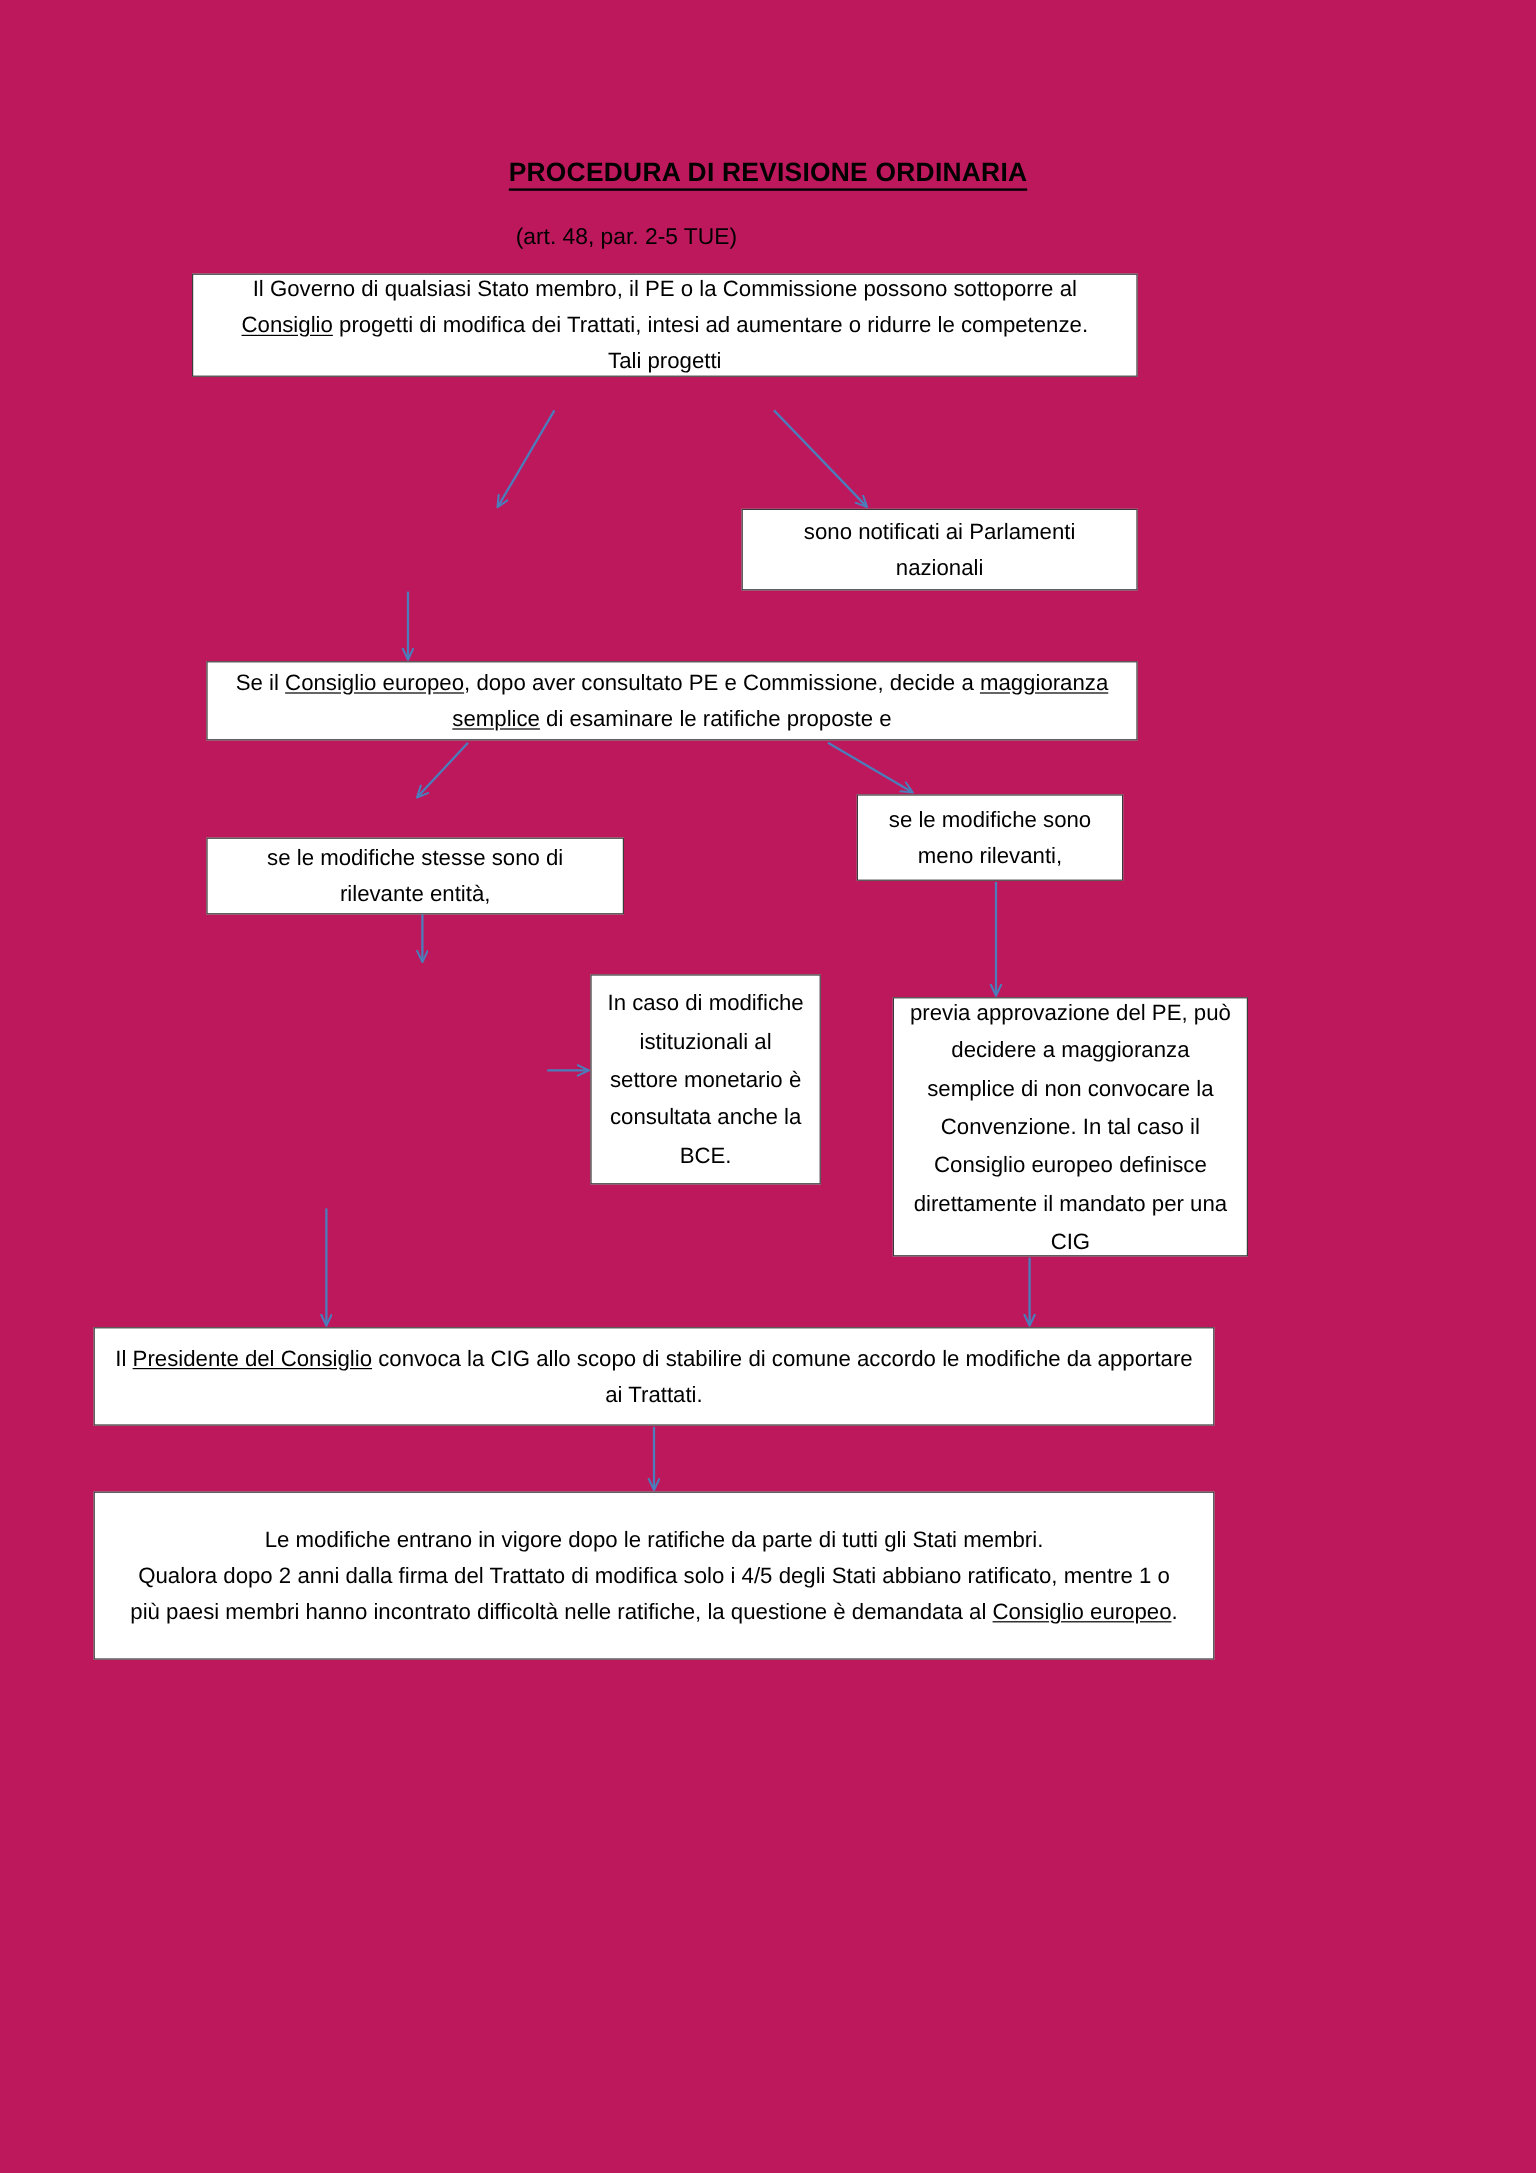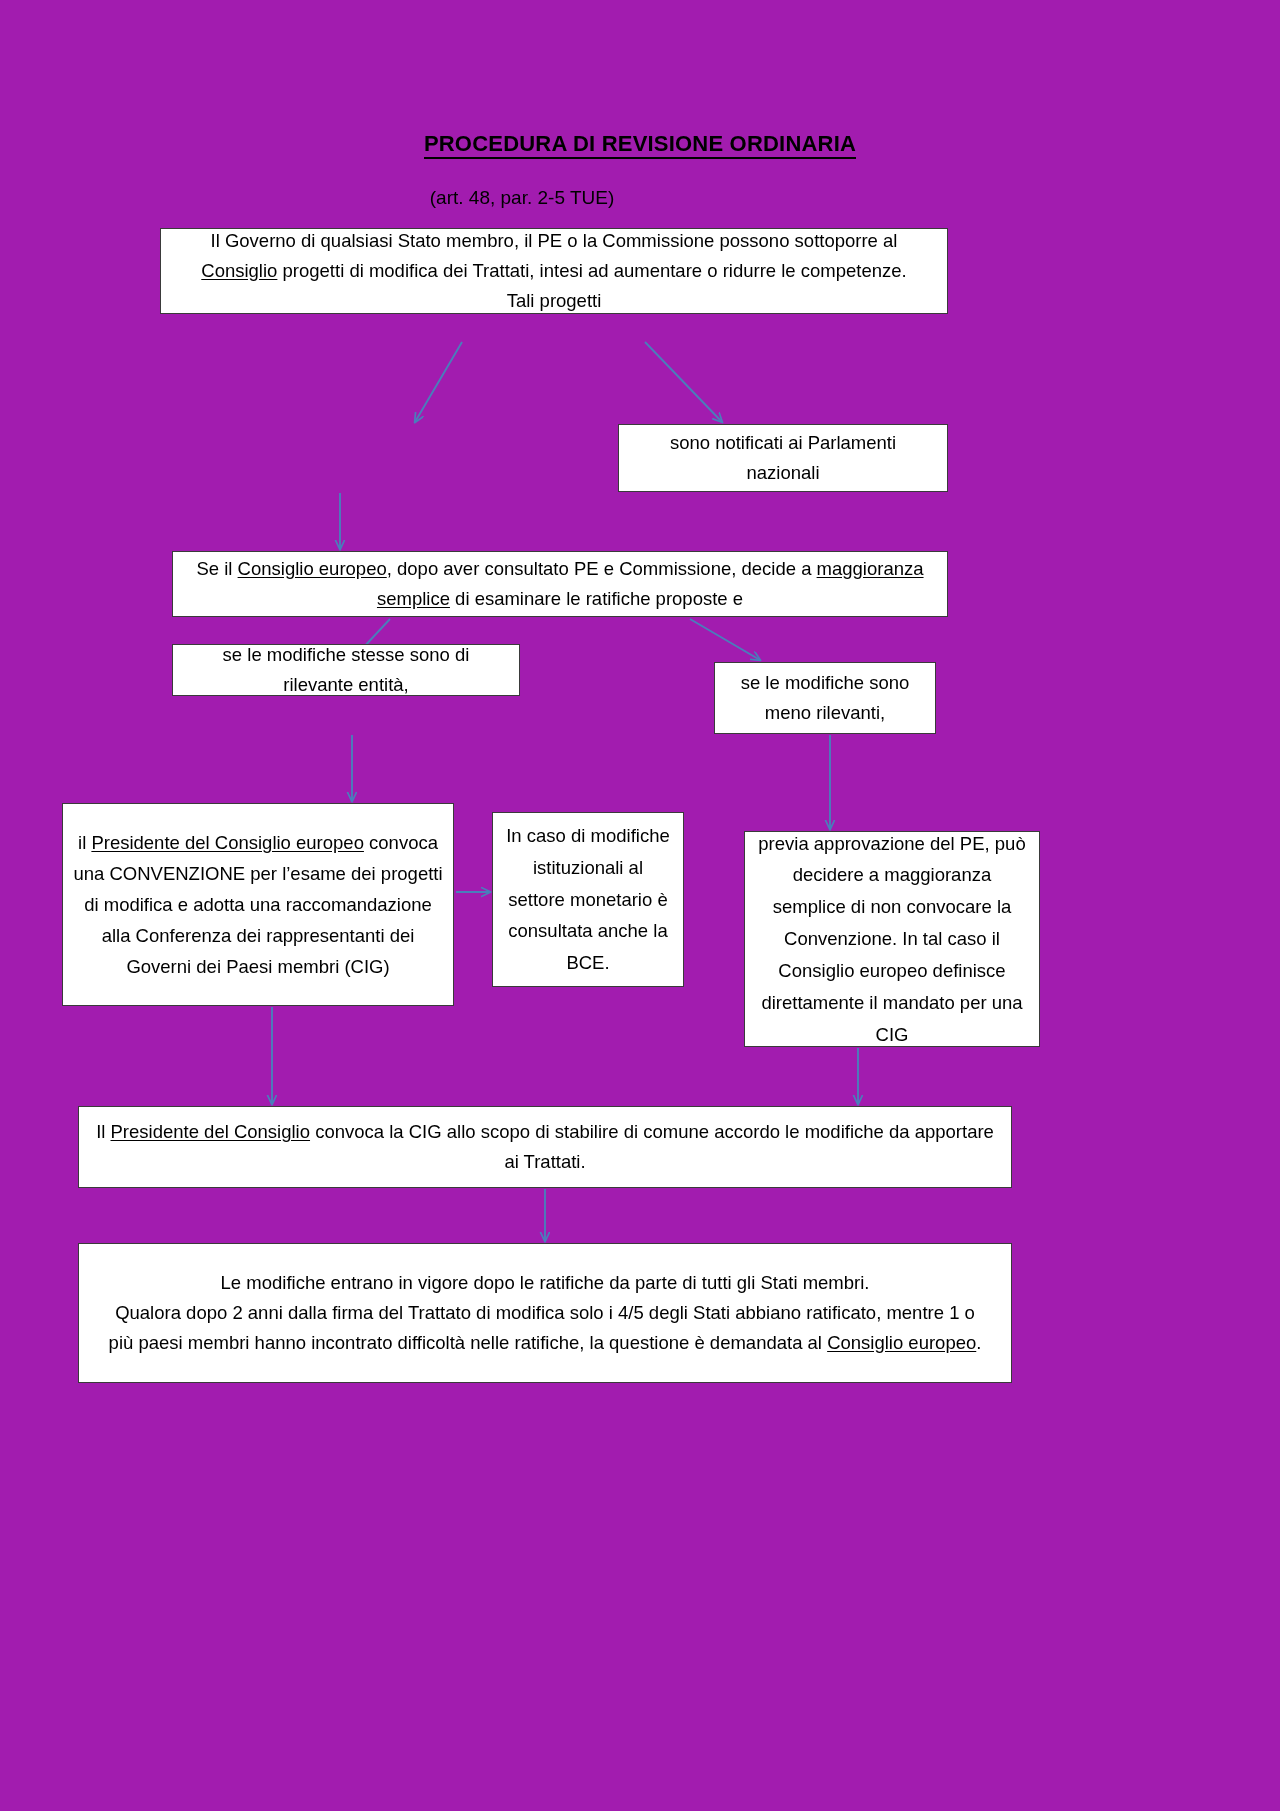--- a/index.html
+++ b/index.html
@@ -8,21 +8,21 @@
     background: #ffffff;
   }
   body {
     font-family: "Liberation Sans", sans-serif;
     color: #000000;
   }
   #page {
     position: relative;
     width: 1280px;
     height: 1811px;
-    background: #a21caf;
+    background: #be185d;
     overflow: hidden;
   }
   #svg-layer {
     position: absolute;
     left: 0; top: 0;
     width: 1280px;
     height: 1811px;
     pointer-events: none;
   }
   .title {
@@ -62,21 +62,21 @@
     z-index: 2;
   }
   .box .inner { width: 100%; }
   u { text-underline-offset: 2px; }
 
   
   #box-proposta   { left: 160px;  top: 228px;  width: 788px;  height: 86px; }
   #box-trasmessi  { left: 160px;  top: 424px;  width: 355px;  height: 68px; }
   #box-notificati { left: 618px;  top: 424px;  width: 330px;  height: 68px; justify-content: center; }
   #box-consiglio-eu { left: 172px; top: 551px; width: 776px; height: 66px; }
-  #box-rilevante  { left: 172px;  top: 644px;  width: 348px;  height: 52px; }
+  #box-rilevante  { left: 172px;  top: 698px;  width: 348px;  height: 64px; }
   #box-meno-rilev { left: 714px;  top: 662px;  width: 222px;  height: 72px; }
   #box-convenzione{ left: 62px;   top: 803px;  width: 392px;  height: 203px; }
   #box-bce        { left: 492px;  top: 812px;  width: 192px;  height: 175px; }
   #box-previa     { left: 744px;  top: 831px;  width: 296px;  height: 216px; }
   #box-presidente { left: 78px;   top: 1106px; width: 934px;  height: 82px; }
   #box-finale     { left: 78px;   top: 1243px; width: 934px;  height: 140px; }
 
   #box-proposta .inner,
   #box-consiglio-eu .inner,
   #box-presidente .inner,
@@ -157,25 +157,20 @@
     </div>
   </div>
 
   <div class="box" id="box-meno-rilev">
     <div class="inner">
       <span>se le modifiche sono</span><br>
       <span>meno rilevanti,</span>
     </div>
   </div>
 
-  <div class="box" id="box-convenzione">
-    <div class="inner">
-      <span>il </span><u>Presidente del Consiglio europeo</u><span> convoca una CONVENZIONE per l’esame dei progetti di modifica e adotta una raccomandazione alla Conferenza dei rappresentanti dei Governi dei Paesi membri (CIG)</span>
-    </div>
-  </div>
 
   <div class="box" id="box-bce">
     <div class="inner">In caso di modifiche istituzionali al settore monetario è consultata anche la BCE.</div>
   </div>
 
   <div class="box" id="box-previa">
     <div class="inner">previa approvazione del PE, può decidere a maggioranza semplice di non convocare la Convenzione. In tal caso il Consiglio europeo definisce direttamente il mandato per una CIG</div>
   </div>
 
   <div class="box" id="box-presidente">

